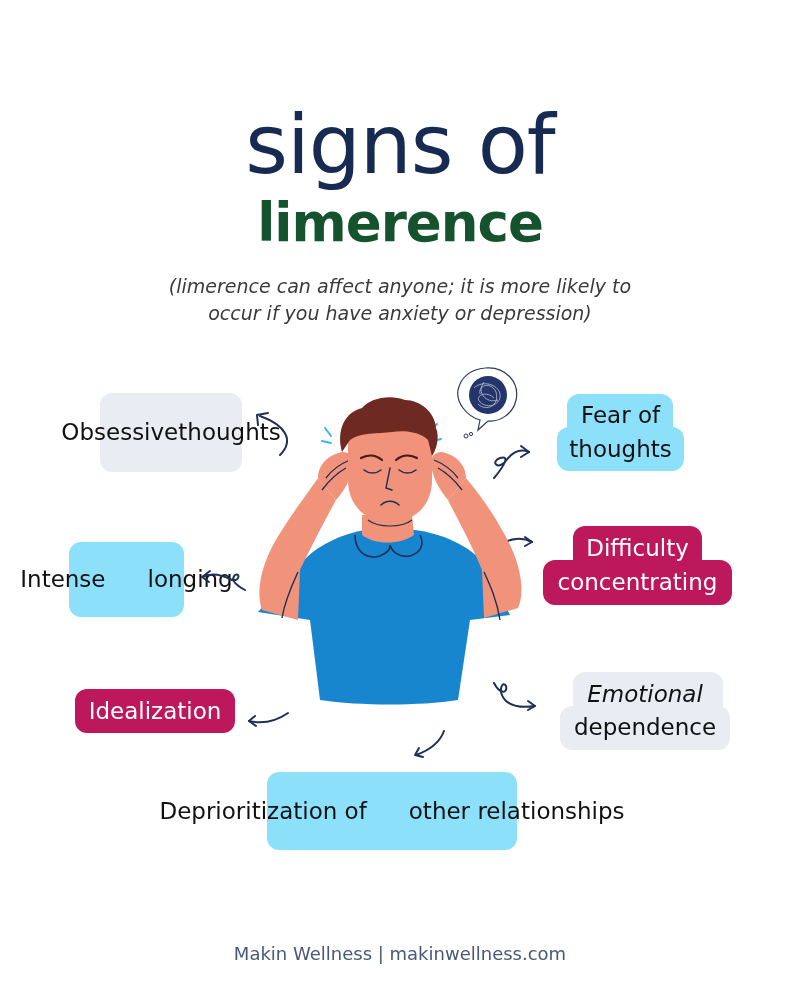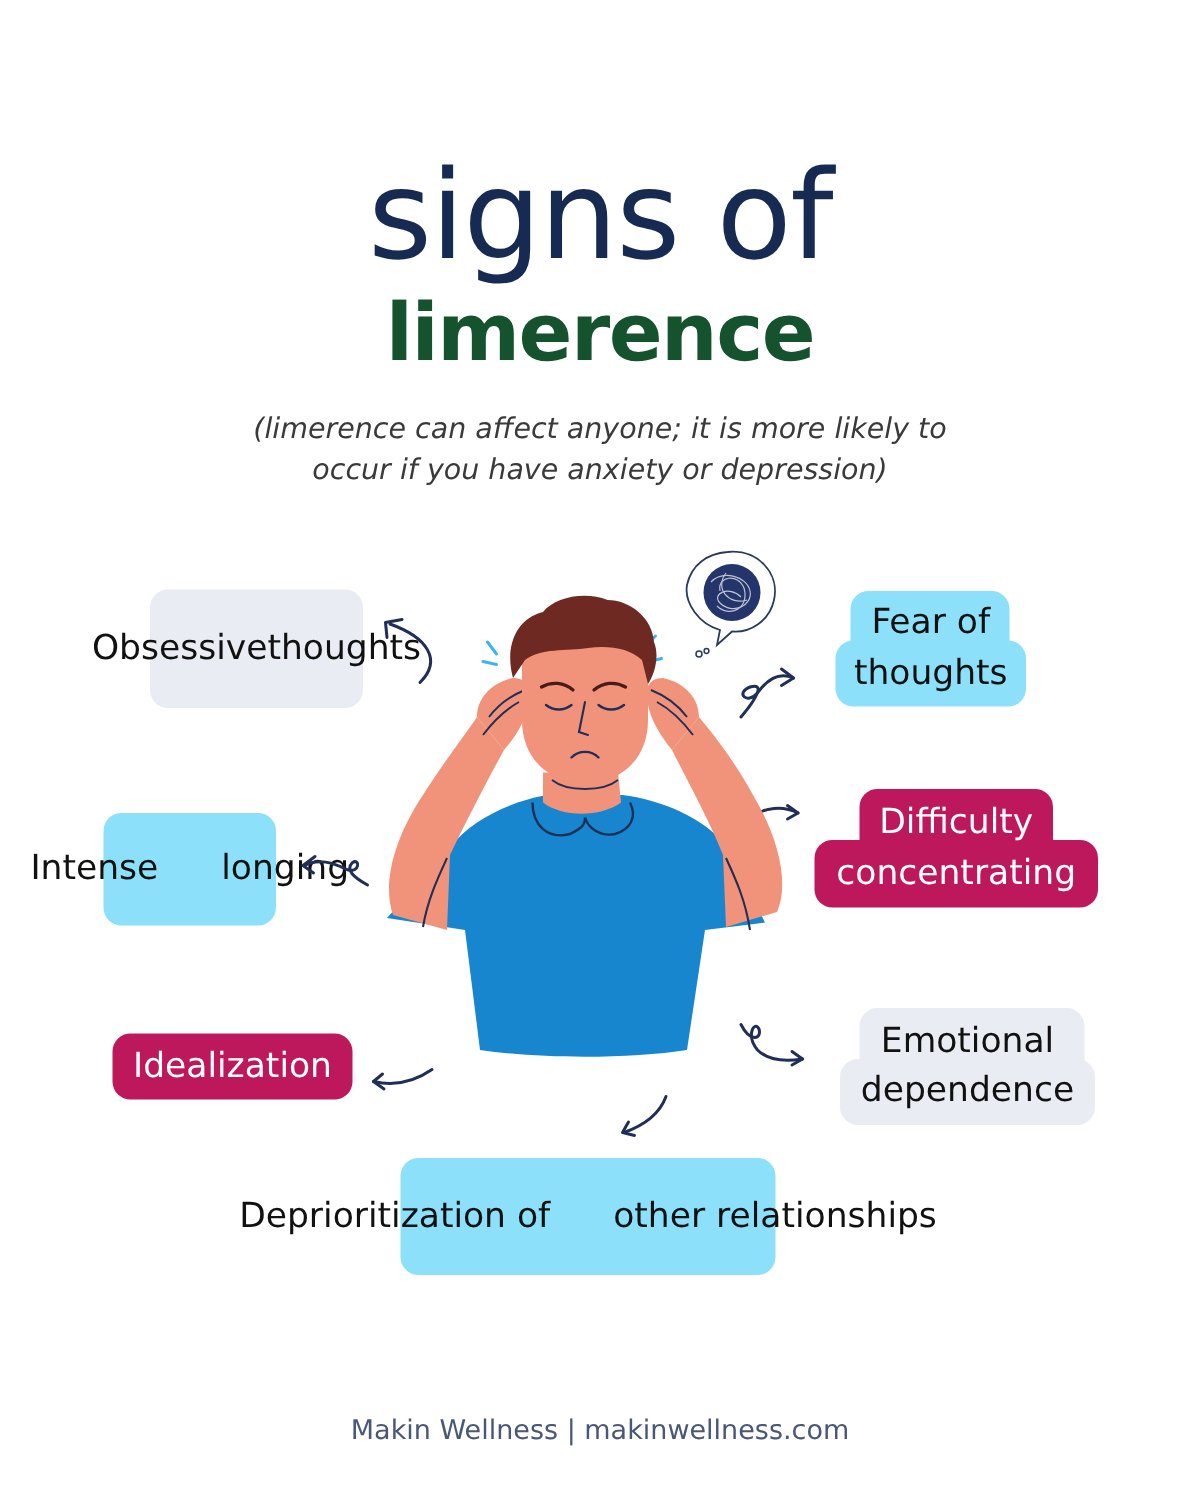--- a/index.html
+++ b/index.html
@@ -82,21 +82,21 @@
   <div class="tag-text light" style="left:543px; width:189px; top:566px;">concentrating</div>
 </div>
 
 <div class="tag navy" style="left:75px; top:689px; width:160px; height:44px;">
   <span>Idealization</span>
 </div>
 
 <div>
   <div class="seg gray" style="left:573px; top:672px; width:150px; height:46px;"></div>
   <div class="seg gray" style="left:560px; top:706px; width:170px; height:44px;"></div>
-  <div class="tag-text" style="left:560px; width:170px; top:678px;">Emotional</div>
+  <div class="tag-text" style="left:560px; width:170px; top:678px;font-style:italic;">Emotional</div>
   <div class="tag-text" style="left:560px; width:170px; top:711px;">dependence</div>
 </div>
 
 <div class="tag cyan" style="left:267px; top:772px; width:250px; height:78px;">
   <span>Deprioritization of</span>
   <span>other relationships</span>
 </div>
 
 <svg width="800" height="1000" style="left:0; top:0;">
   <g fill="none" stroke="#1f2f55" stroke-width="2" stroke-linecap="round" stroke-linejoin="round">

